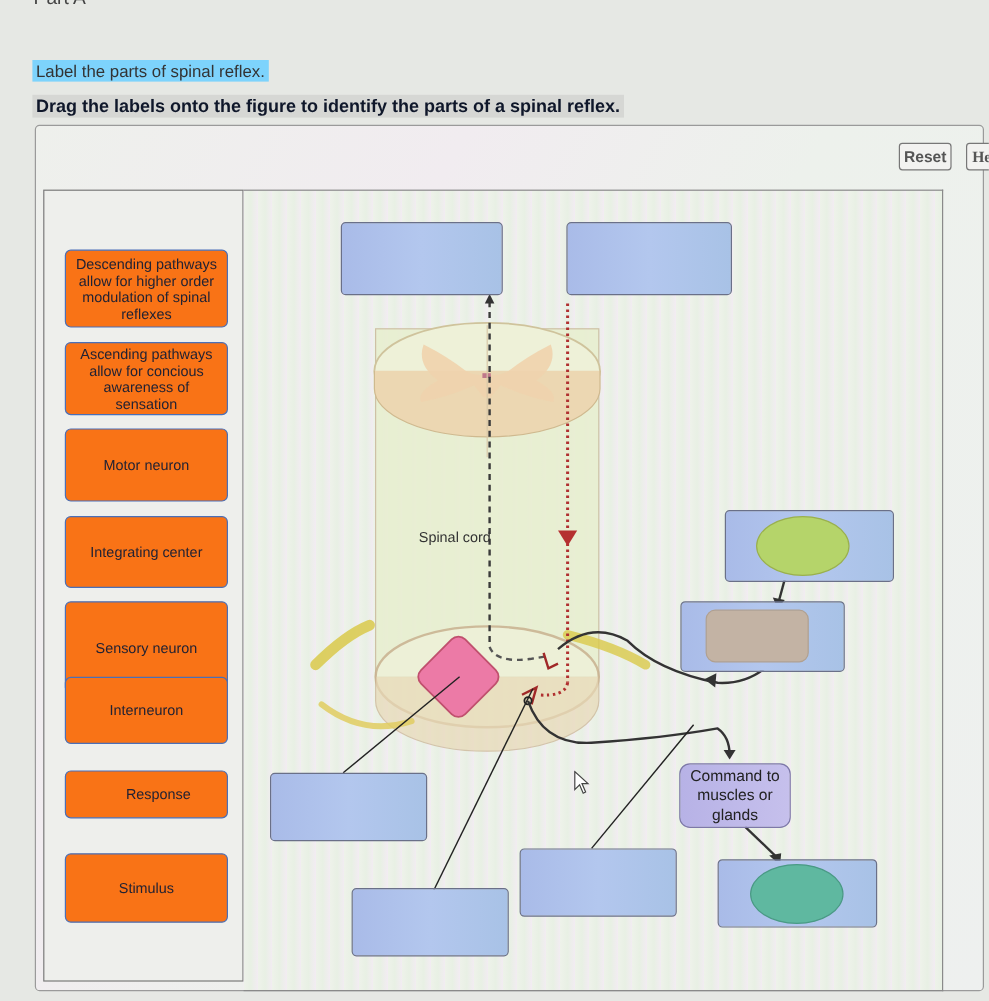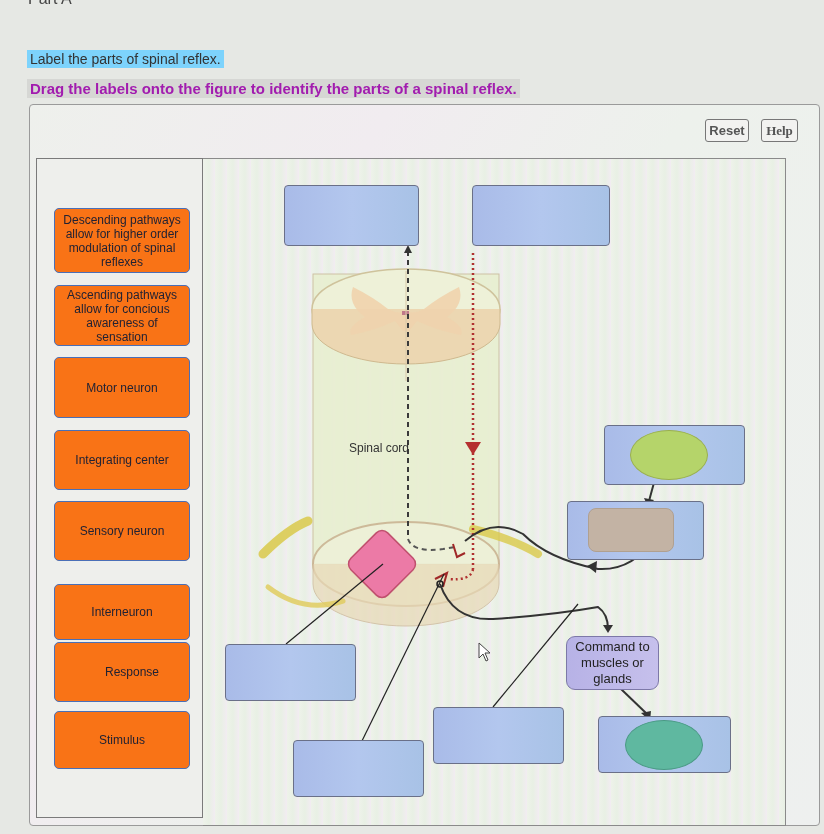--- a/index.html
+++ b/index.html
@@ -14,34 +14,34 @@
       position: absolute; left: 28px; top: -10px;
       font-size: 16px; color: #444;
     }
     .instruction {
       position: absolute; left: 27px; top: 50px;
       font-size: 14px; color: #333;
       background: #7dd3fc; padding: 1px 3px;
     }
     .directive {
       position: absolute; left: 27px; top: 79px;
-      font-size: 15px; font-weight: bold; color: #a21caf;
+      font-size: 15px; font-weight: bold; color: #0f172a;
       background: #d6d7d4; padding: 1px 3px;
     }
     .outer-panel {
       position: absolute; left: 29px; top: 104px;
       width: 791px; height: 722px;
       border: 1px solid #9a9a9a; border-radius: 4px;
       background: linear-gradient(120deg, #eef0ec 0%, #f1ecf0 30%, #edf1ec 55%, #eef0ef 100%);
     }
     .btn {
       position: absolute; top: 119px; height: 23px;
       border: 1px solid #777; border-radius: 3px;
       background: #f2f2f0; font-size: 13px; font-weight: bold; color: #555;
-      display: flex; align-items: center; justify-content: center; cursor: pointer;
+      display: flex; align-items: center; justify-content: center; cursor: pointer; margin-left: 44px;
     }
     .btn-reset { left: 705px; width: 44px; }
     .btn-help { left: 761px; width: 37px; font-family: Liberation Serif, serif; }
 
     .label-panel {
       position: absolute; left: 36px; top: 158px;
       width: 167px; height: 660px;
       border: 1px solid #7a7a7a;
       background: #eeefec;
     }
@@ -94,23 +94,23 @@
 
 <div class="btn btn-reset">Reset</div>
 <div class="btn btn-help">Help</div>
 
 <div class="label-panel"></div>
 
 <div class="drag-label" style="top:208px;height:65px;">Descending pathways allow for higher order modulation of spinal reflexes</div>
 <div class="drag-label" style="top:285px;height:61px;">Ascending pathways allow for concious awareness of sensation</div>
 <div class="drag-label" style="top:357px;height:61px;">Motor neuron</div>
 <div class="drag-label" style="top:430px;height:60px;text-align:center;">Integrating center</div>
-<div class="drag-label" style="top:501px;height:60px;">Sensory neuron</div>
-<div class="drag-label" style="top:584px;height:56px;">Interneuron</div>
-<div class="drag-label" style="top:642px;height:60px;padding-left:24px;">Response</div>
+<div class="drag-label" style="top:501px;height:77px;">Sensory neuron</div>
+<div class="drag-label" style="top:564px;height:56px;">Interneuron</div>
+<div class="drag-label" style="top:642px;height:40px;padding-left:24px;">Response</div>
 <div class="drag-label" style="top:711px;height:58px;">Stimulus</div>
 
 <div class="figure-area">
   <svg width="583" height="668" viewBox="0 0 583 668">
 
     <rect x="110" y="115" width="186" height="290" fill="#e8efcf" stroke="#c9b99a" stroke-width="1" opacity="0.85"></rect>
 
     <ellipse cx="203" cy="405" rx="93" ry="42" fill="#eef1d8" stroke="#c9b190" stroke-width="2" opacity="0.85"></ellipse>
     <path d="M110,405 L110,425 A93,42 0 0 0 296,425 L296,405" fill="#e8d9b6" stroke="#c9b190" stroke-width="1" opacity="0.7"></path>
 

